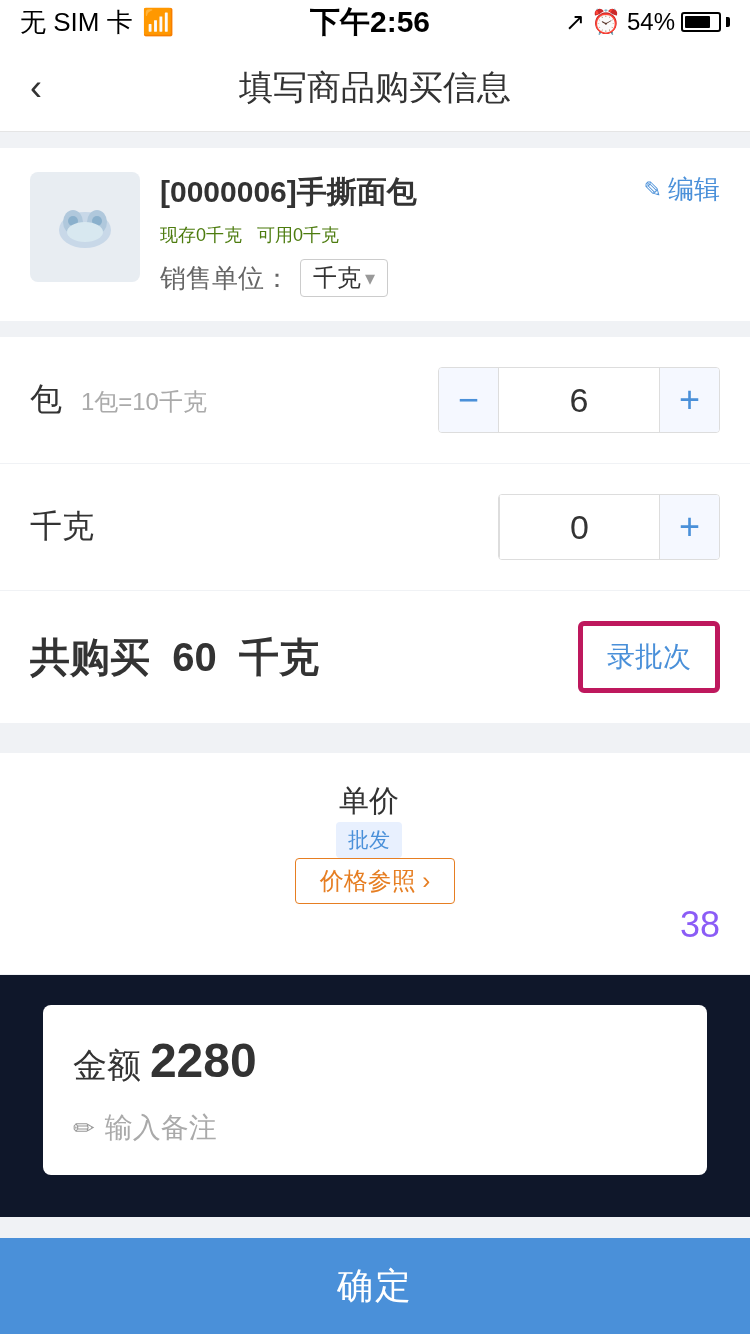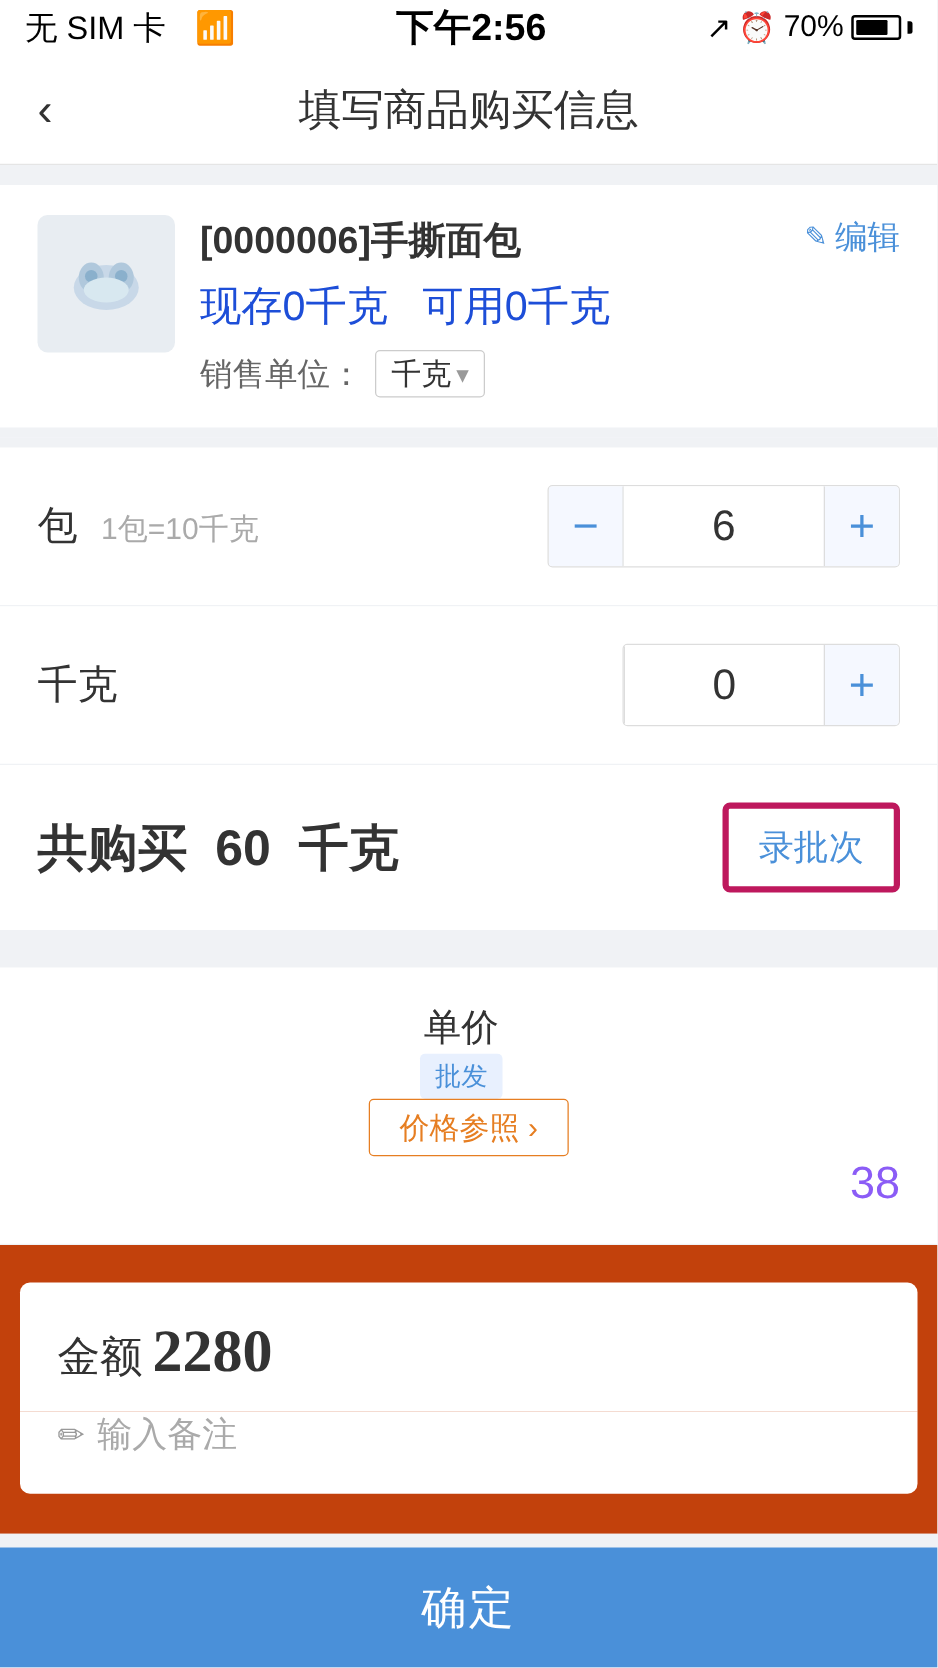--- a/index.html
+++ b/index.html
@@ -18,21 +18,21 @@
       background: #fff;
       height: 44px;
       display: flex;
       align-items: center;
       justify-content: space-between;
       padding: 0 20px;
       font-size: 26px;
       font-weight: 500;
       color: #000;
     }
-    .status-left { display: flex; align-items: center; gap: 24px; font-size: 26px; }
+    .status-left { display: flex; align-items: center; gap: 10px; font-size: 26px; }
     .status-center { font-size: 30px; font-weight: 600; }
     .status-right { display: flex; align-items: center; gap: 6px; font-size: 24px; }
     .battery-bar {
       display: inline-block;
       width: 40px; height: 20px;
       border: 2px solid #000;
       border-radius: 3px;
       position: relative;
       vertical-align: middle;
     }
@@ -96,21 +96,21 @@
       border-radius: 8px;
       display: flex;
       align-items: center;
       justify-content: center;
       flex-shrink: 0;
       color: #7ab0d4;
       font-size: 40px;
     }
     .product-info { flex: 1; }
     .product-name { font-size: 30px; font-weight: 600; color: #333; margin-bottom: 10px; }
-    .product-stock { font-size: 33px; color: #1d4ed8; margin-bottom: 12px; }
+    .product-stock { font-size: 18px; color: #4d7c0f; margin-bottom: 12px; }
     .product-unit-row { display: flex; align-items: center; font-size: 26px; color: #666; }
     .unit-badge {
       margin-left: 10px;
       border: 1px solid #ccc;
       border-radius: 4px;
       padding: 2px 12px;
       font-size: 24px;
       color: #333;
       display: flex;
       align-items: center;
@@ -242,24 +242,23 @@
     }
     .price-value {
       margin-left: auto;
       font-size: 36px;
       color: #8b5cf6;
       font-weight: 500;
     }
 
     
     .amount-section {
-      background: #c2410c;
-      padding: 30px 16px 20px;
+      background: #0f172a;
+      padding: 30px 43px 20px;
       flex: 1;
-      font-family: Liberation Serif, serif;
     }
     .amount-row {
       background: #fff;
       border-radius: 8px 8px 0 0;
       padding: 28px 30px 20px;
     }
     .amount-title { font-size: 34px; color: #333; font-weight: 500; margin-bottom: 16px; }
     .amount-number { font-size: 48px; font-weight: 600; color: #333; display: inline; }
     .remark-row {
       background: #fff;
@@ -292,21 +291,21 @@
 
 <div class="status-bar">
   <div class="status-left">
     <span>无 SIM 卡</span>
     <span>📶</span>
   </div>
   <div class="status-center">下午2:56</div>
   <div class="status-right">
     <span>↗</span>
     <span>⏰</span>
-    <span>70%</span>
+    <span>54%</span>
     <span class="battery-bar"></span>
       <span class="battery-tip"></span>
   </div>
 </div>
 
 <div class="nav-bar">
   <div class="nav-back">‹</div>
   <div class="nav-title">填写商品购买信息</div>
 </div>
 

